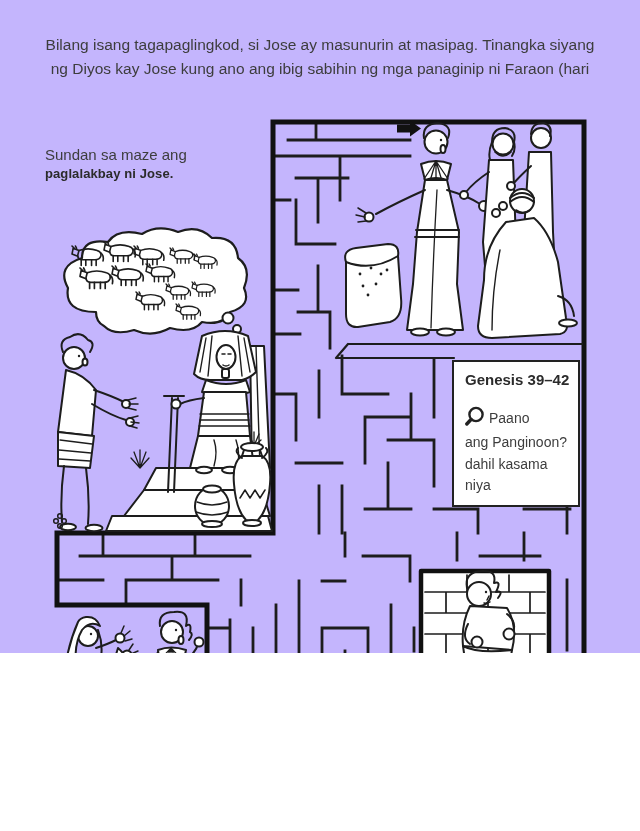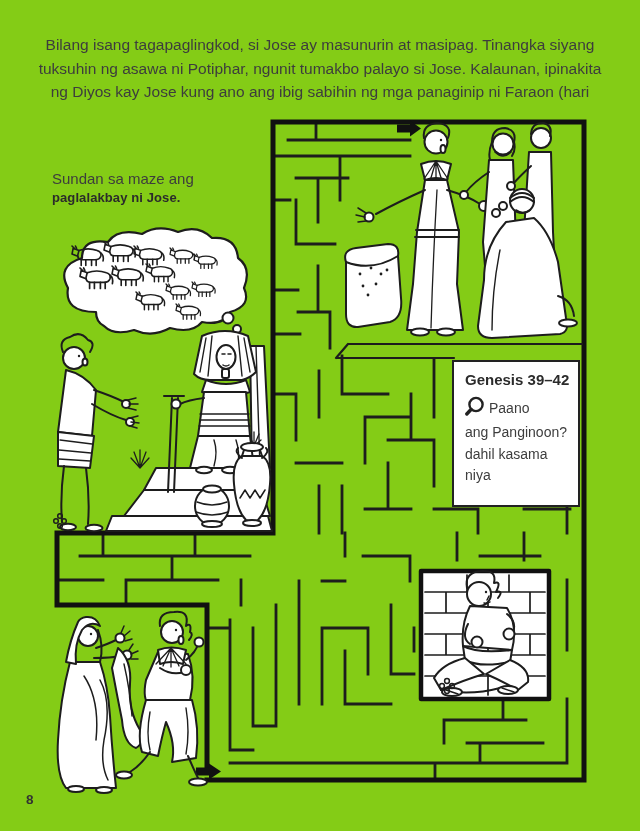--- a/index.html
+++ b/index.html
@@ -1,38 +1,37 @@
 <!DOCTYPE html>
 <html><head>
 <meta charset="utf-8">
 <style>
   html,body{margin:0;padding:0;background:#fff;}
-  .page{position:relative;width:640px;height:831px;background:#84cc16;overflow:hidden;
+  .page{position:relative;width:640px;height:653px;background:#c4b5fd;overflow:hidden;
         font-family:"Liberation Sans",sans-serif;}
   .intro{position:absolute;top:33px;left:0;width:640px;text-align:center;
          font-size:15.5px;line-height:23.5px;color:#3d3d3d;}
-  .instruction{position:absolute;left:52px;top:146px;color:#3d3d3d;margin-top:24px;}
+  .instruction{position:absolute;left:45px;top:146px;color:#3d3d3d;}
   .instr1{font-size:15px;}
   .instr2{font-size:13px;font-weight:bold;color:#2b2b2b;margin-top:3px;letter-spacing:.1px;}
   .art{position:absolute;left:0;top:0;}
   .genesis{position:absolute;left:452px;top:360px;width:128px;height:147px;background:#fff;
            border:2.5px solid #222;box-sizing:border-box;padding:9px 3px 0 11px;color:#3d3d3d;}
-  .genesis .g-title{margin:0 0 8px 0;font-size:15px;font-weight:bold;color:#2b2b2b;}
+  .genesis .g-title{margin:0 0 18px 0;font-size:15px;font-weight:bold;color:#2b2b2b;}
   .g-row{display:flex;align-items:center;height:26px;}
   .g-line{font-size:14px;line-height:21.5px;}
   .pagenum{position:absolute;left:26px;top:792px;font-size:13.5px;font-weight:bold;color:#333;}
 </style>
 </head>
 <body>
 
 <div class="page">
 
   <div class="intro">
     <div>Bilang isang tagapaglingkod, si Jose ay masunurin at masipag. Tinangka siyang</div>
-    <div>tuksuhin ng asawa ni Potiphar, ngunit tumakbo palayo si Jose. Kalaunan, ipinakita</div>
     <div>ng Diyos kay Jose kung ano ang ibig sabihin ng mga panaginip ni Faraon (hari</div>
   </div>
 
   <div class="instruction">
     <div class="instr1">Sundan sa maze ang</div>
     <div class="instr2">paglalakbay ni Jose.</div>
   </div>
 
   <svg class="art" width="640" height="831" viewBox="0 0 640 831">
     <defs>

